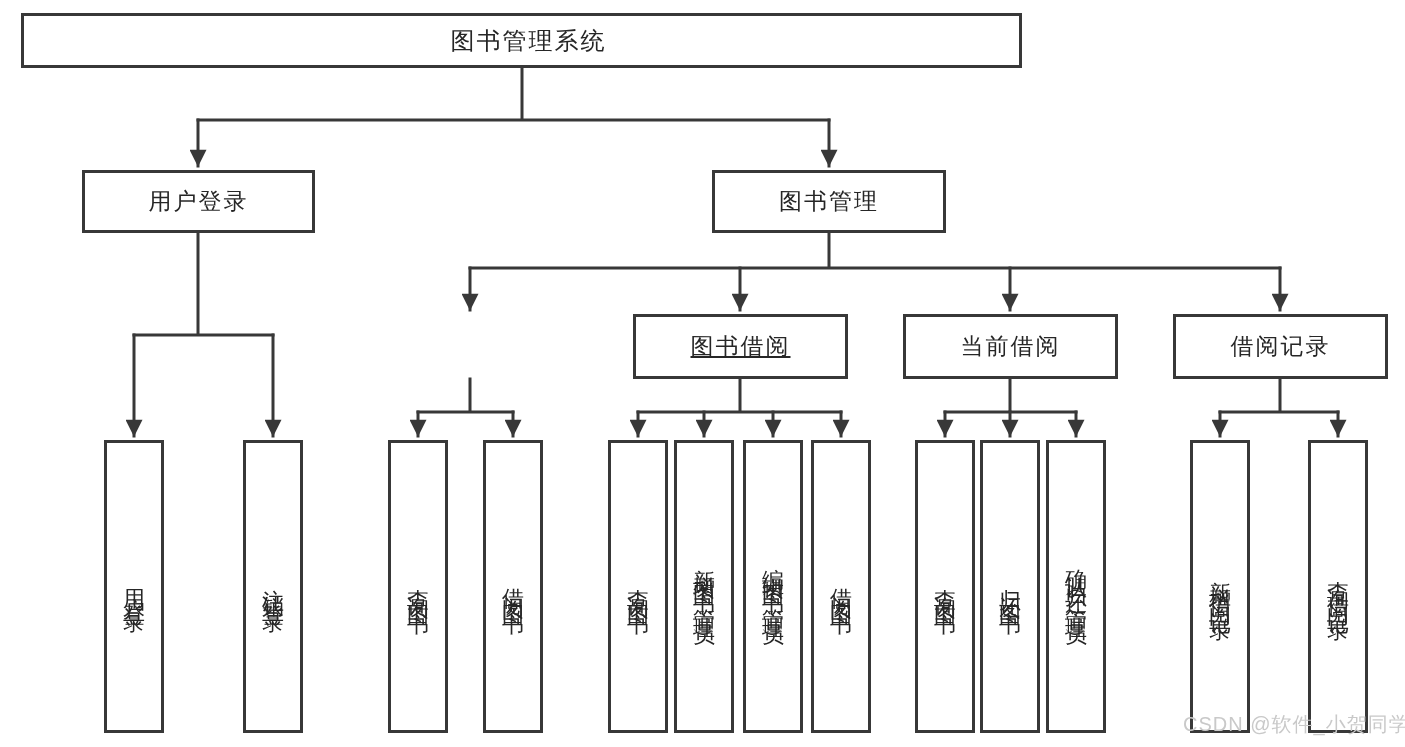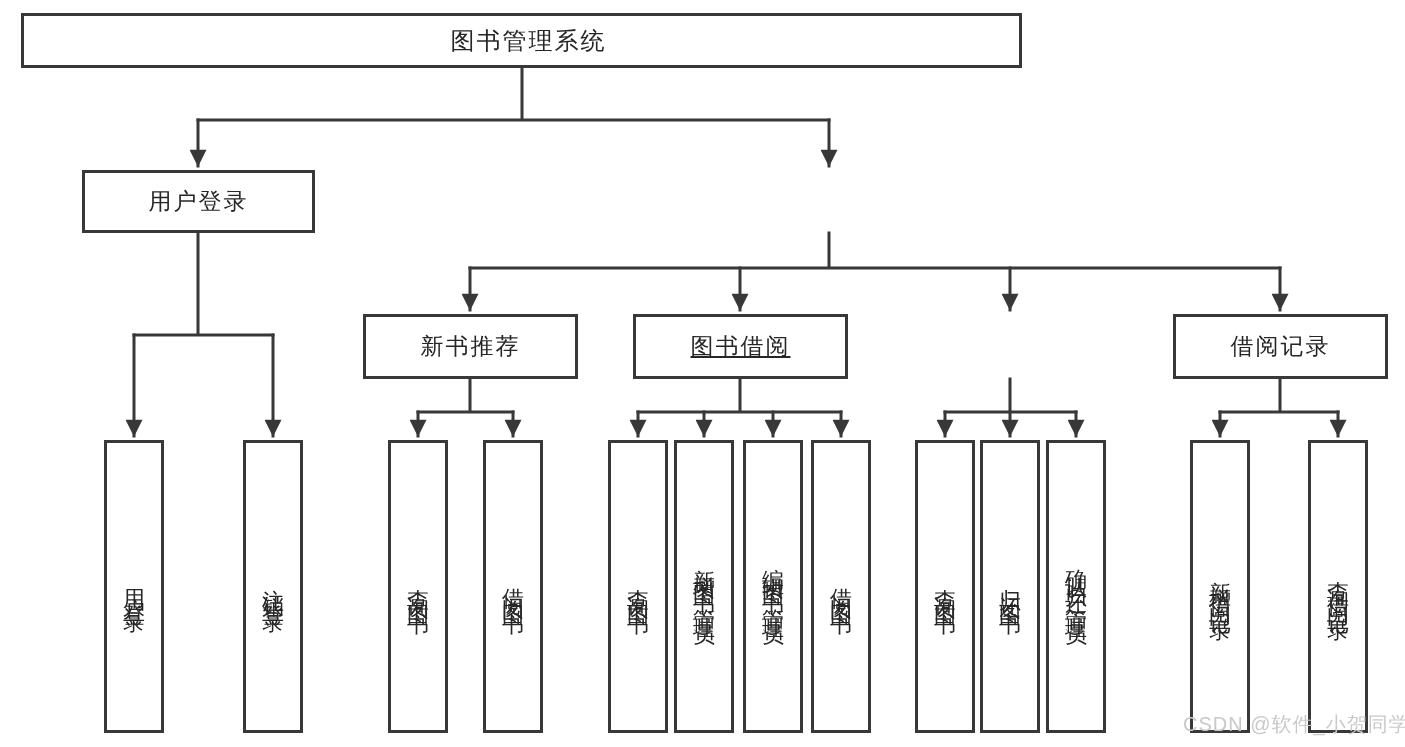--- a/index.html
+++ b/index.html
@@ -98,23 +98,24 @@
     <line class="ln" x1="945" y1="412" x2="945" y2="436" marker-end="url(#arw)"></line>
     <line class="ln" x1="1010" y1="412" x2="1010" y2="436" marker-end="url(#arw)"></line>
     <line class="ln" x1="1076" y1="412" x2="1076" y2="436" marker-end="url(#arw)"></line>
     <line class="ln" x1="1220" y1="412" x2="1220" y2="436" marker-end="url(#arw)"></line>
     <line class="ln" x1="1338" y1="412" x2="1338" y2="436" marker-end="url(#arw)"></line>
   </svg>
 
   <div class="node hbox n-root">图书管理系统</div>
 
   <div class="node hbox n-user-login">用户登录</div>
+  <div class="node hbox n-book-mgmt">图书管理</div>
 
-  <div class="node hbox n-new-rec">新书推荐</div>
   <div class="node hbox n-borrow">图书借阅</div>
+  <div class="node hbox n-current">当前借阅</div>
   <div class="node hbox n-records">借阅记录</div>
 
   <div class="node vbox lf-user-login">用户登录</div>
   <div class="node vbox lf-logout">注销登录</div>
 
   <div class="node vbox lf-query-1">查询图书</div>
   <div class="node vbox lf-borrow-1">借阅图书</div>
 
   <div class="node vbox lf-query-2">查询图书</div>
   <div class="node vbox lf-add-books">新增图书（管理员）</div>

